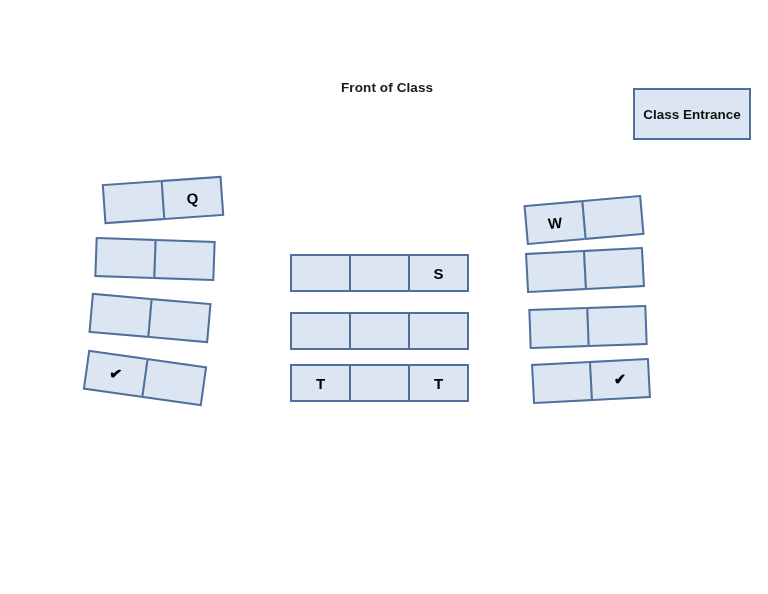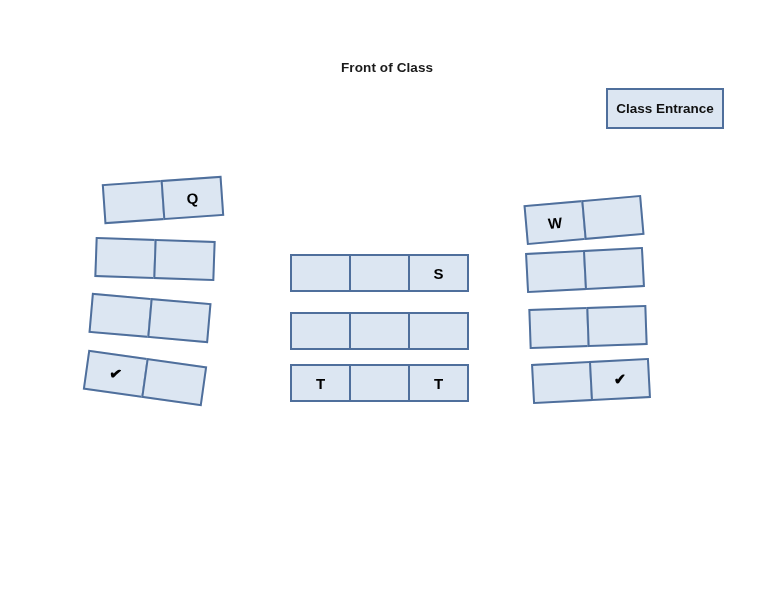--- a/index.html
+++ b/index.html
@@ -76,23 +76,23 @@
   .seat .mark.check {
     font-size: 15px;
     transform: translateY(-1px);
   }
 </style>
 </head>
 <body>
 
 <div id="stage">
 
-  <div class="label-text" style="left:341px; top:60px;">Front of Class</div>
-
-  <div class="box" style="left:606px; top:88px; width:118px; height:41px;">Class Entrance</div>
+  <div class="label-text" style="left:341px; top:80px;">Front of Class</div>
+
+  <div class="box" style="left:633px; top:88px; width:118px; height:52px;">Class Entrance</div>
 
   <div class="desk-row" style="left:103px; top:180px; transform: rotate(-4deg);">
     <div class="seat" style="width:61px; height:40px;">
       <span class="mark"></span>
     </div>
     <div class="seat" style="width:61px; height:40px;">
       <span class="mark">Q</span>
     </div>
   </div>
 

